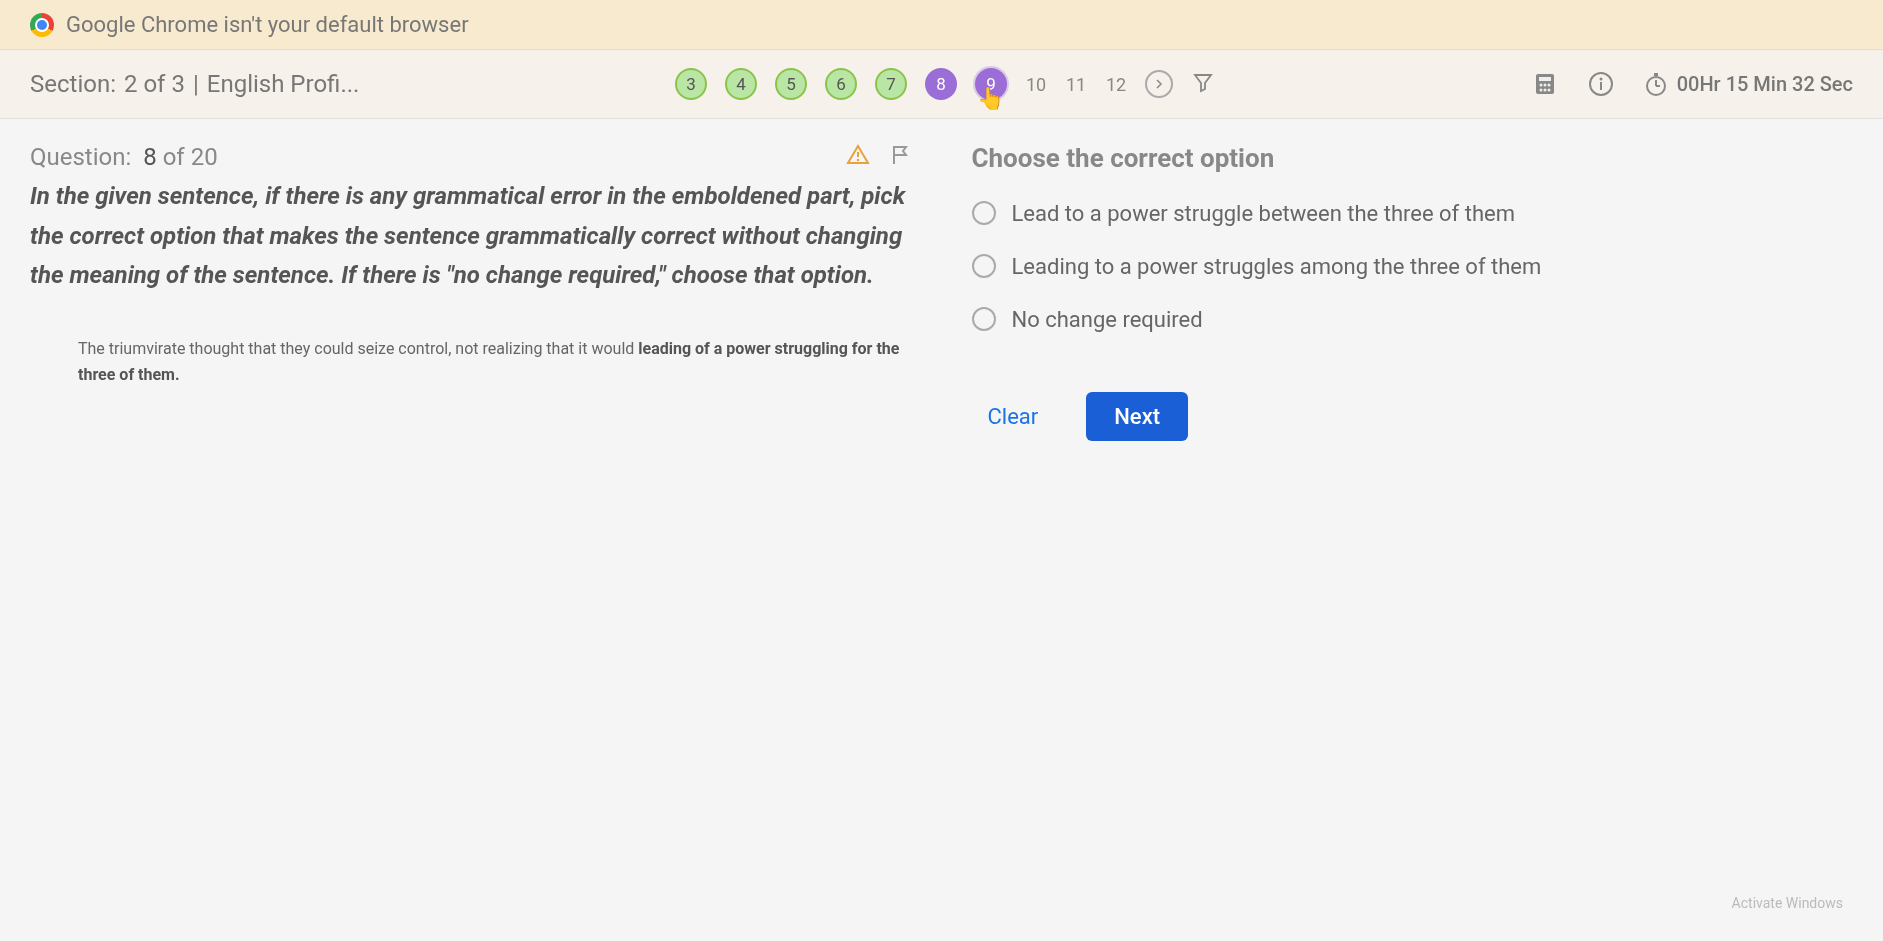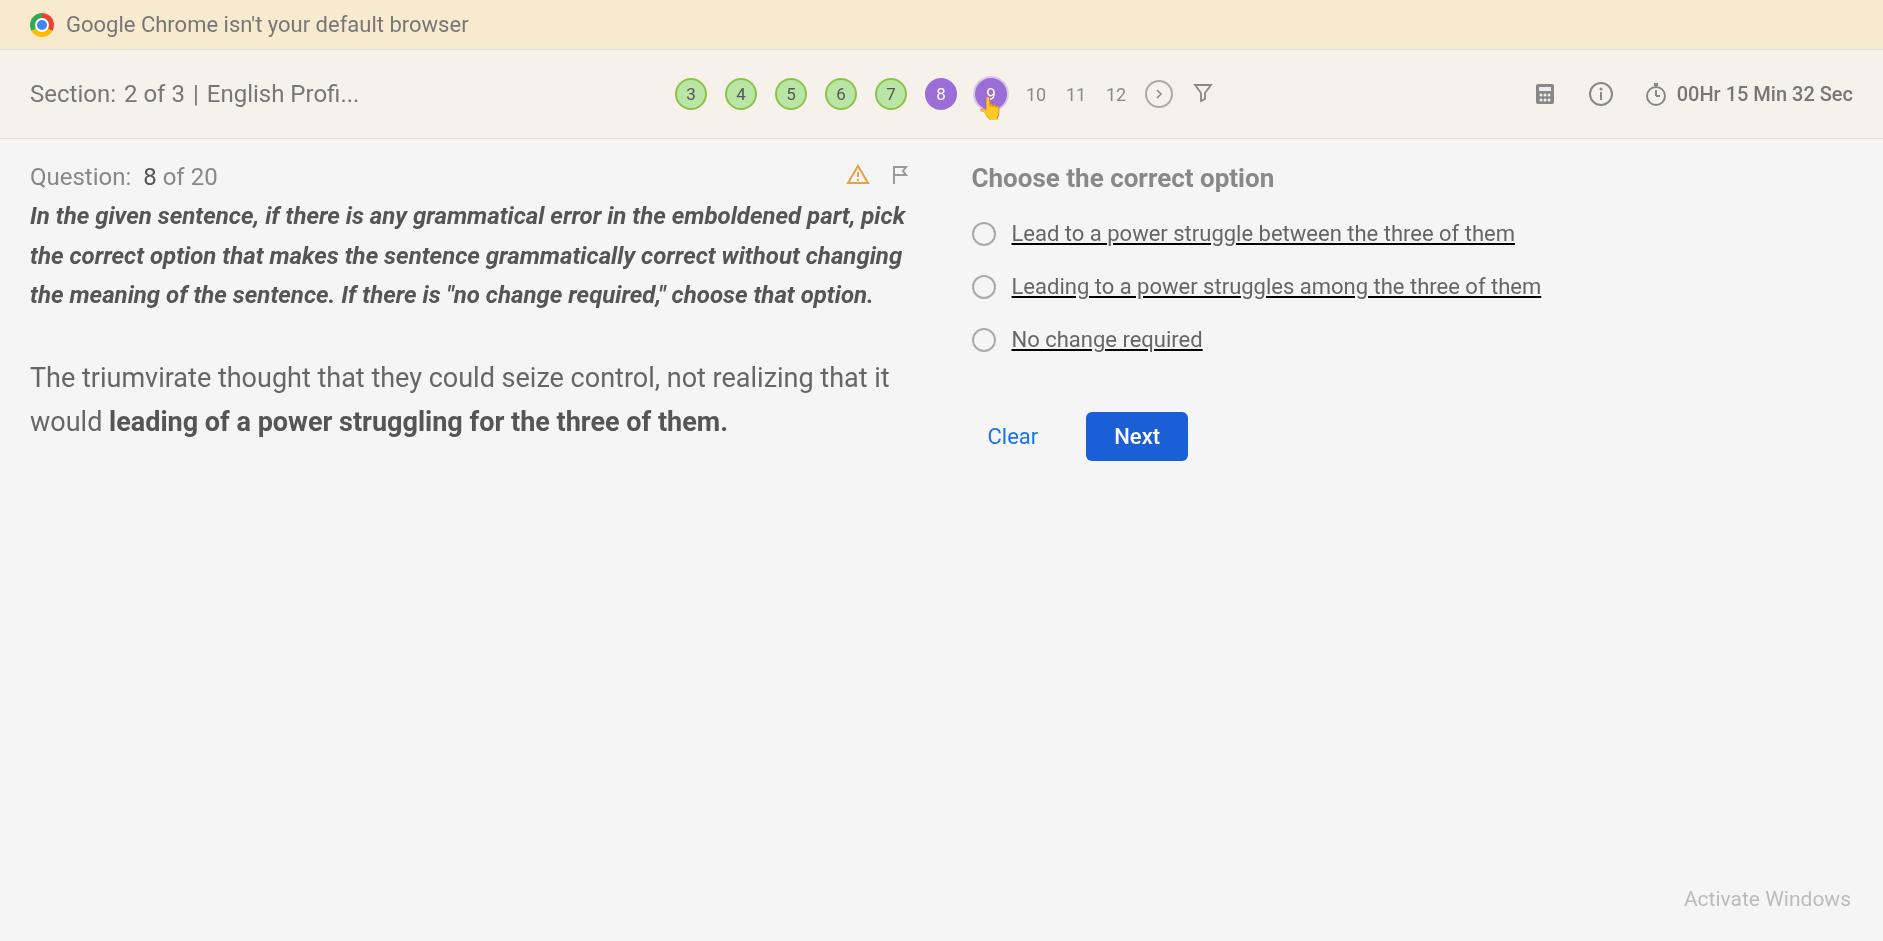--- a/index.html
+++ b/index.html
@@ -41,21 +41,21 @@
       width: 10px;
       height: 10px;
       background: #4285f4;
       border-radius: 50%;
       border: 2px solid #fff;
     }
     .top-bar {
       display: flex;
       align-items: center;
       justify-content: space-between;
-      padding: 28px 30px;
+      padding: 18px 30px;
       border-bottom: 1px solid #e0e0e0;
       background: rgba(255, 230, 180, 0.15);
     }
     .top-bar-left {
       display: flex;
       align-items: center;
       gap: 8px;
       color: #777;
       font-size: 24px;
     }
@@ -177,41 +177,40 @@
     }
     .instruction-text {
       font-size: 24px;
       font-weight: 700;
       color: #555;
       line-height: 1.65;
       margin-bottom: 40px;
       font-style: italic;
     }
     .sentence-text {
-      font-size: 27px;
+      font-size: 16px;
       color: #666;
       line-height: 1.65;
+      margin-left: 48px;
     }
     .sentence-bold {
       font-weight: 700;
       color: #555;
     }
     .options-title {
       color: #888;
       font-size: 26px;
       margin-bottom: 28px;
       font-weight: bold;
     }
     .option {
       display: flex;
-      align-items: center;
       gap: 16px;
       margin-bottom: 28px;
       cursor: pointer;
-      text-decoration: underline;
     }
     .radio-circle {
       width: 24px;
       height: 24px;
       border: 2px solid #aaa;
       border-radius: 50%;
       flex-shrink: 0;
     }
     .option-text {
       font-size: 22px;
@@ -238,23 +237,23 @@
       border: none;
       font-size: 22px;
       padding: 12px 28px;
       border-radius: 6px;
       cursor: pointer;
       font-weight: 500;
     }
     .watermark {
       position: absolute;
       bottom: 30px;
-      right: 32px;
+      right: 40px;
       color: #bbb;
-      font-size: 21px;
+      font-size: 14px;
     }
     .q-flags svg {
       width: 24px;
       height: 24px;
     }
   </style>
 </head>
 <body>
 
 <div class="browser-banner">

